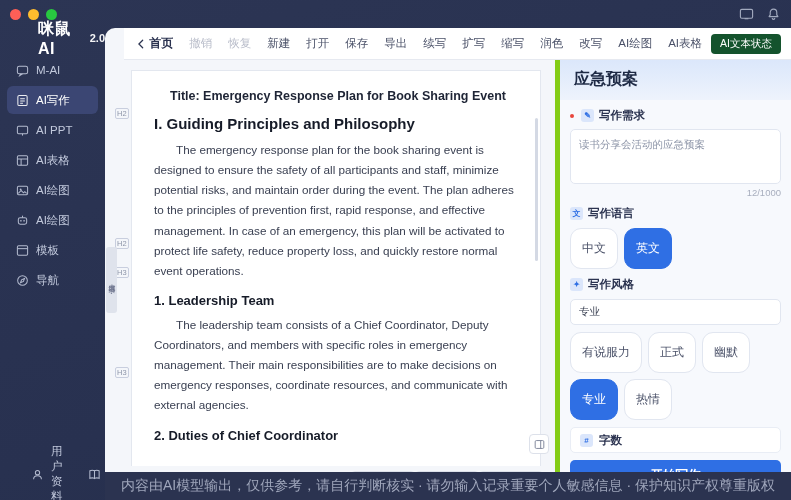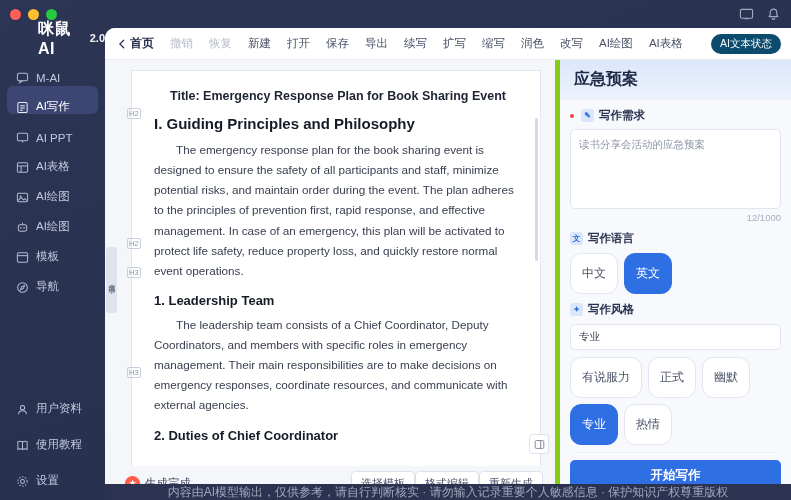--- a/index.html
+++ b/index.html
@@ -50,40 +50,41 @@
     padding: 0 0 10px 14px; height: 26px;
   }
   .brand .logo-text {
     font-size: 16px; font-weight: bold; color: #fff; letter-spacing: .5px; padding-left: 24px;
   }
   .brand .logo-ver {
     font-size: 11px; color: #fff; font-weight: bold; opacity:.95;
   }
   .nav { display: flex; flex-direction: column; gap: 2px; padding: 0 7px; }
   .nav-item {
-    display: flex; align-items: flex-end; gap: 7px;
+    display: flex; align-items: center; gap: 7px;
     height: 28px; padding: 0 8px;
     font-size: 11.5px; color: #c2c9dc;
     border-radius: 6px; cursor: pointer;
   }
   .nav-item.active { background:#3b4673; color:#fff; }
   .nav-ico { width: 14px; height:14px; display:flex; align-items:center; justify-content:center; opacity:.9;}
   .nav-ico svg { display:block; }
-  .sidebar-bottom { margin-top: auto; padding: 0 7px 12px; display:flex; flex-direction:column; gap:8px;}
+  .sidebar-bottom { margin-top: auto; padding: 0 7px 12px; display:flex; flex-direction:row; gap:8px;margin-left:16px;}
 
   
   .main {
     flex: 1;
     background: #f4f6fa;
     border-radius: 10px 0 0 10px;
     margin: 0 0 0 0;
     display: flex;
     flex-direction: column;
     min-width: 0;
     overflow: hidden;
+    align-items: flex-end;
   }
   
   .toolbar {
     height: 32px; flex: 0 0 32px;
     display: flex; align-items: center;
     padding: 0 10px;
     background: #fff;
     border-bottom: 1px solid #e6e9f0;
     gap: 2px;
     position: relative;
@@ -97,22 +98,22 @@
     font-size: 11.5px; color: #4a5168;
     padding: 3px 7px; border-radius: 4px; cursor: pointer;
     white-space: nowrap;
   }
   .tb-btn.dim { color: #b9bdca; }
   .tb-right {
     margin-left: auto;
     display: flex; align-items: center;
   }
   .pill-blue {
-    background: #0c4a6e; color: #fff; font-size: 10.5px;
-    padding: 3px 9px; border-radius: 10px; cursor: pointer;
+    background: #14532d; color: #fff; font-size: 10.5px;
+    padding: 3px 9px; border-radius: 4px; cursor: pointer;
     display:flex; align-items:center; gap:3px;
   }
   
   .content { flex: 1; display: flex; min-height: 0; }
 
   
   .editor-wrap {
     flex: 1; min-width: 0; position: relative;
     background: #f4f6fa;
     display: flex; flex-direction: column;
@@ -142,21 +143,21 @@
   }
   .h2 {
     font-size: 13px; font-weight: bold; color: #161b28;
     margin: 12px 0 7px 0;
   }
   .para {
     font-size: 11.7px; line-height: 1.72; color: #3a4052;
     text-indent: 22px; margin-bottom: 8px;
   }
   .gtag {
-    position: absolute; left: 22px;
+    position: absolute; left: 10px;
     font-size: 8.5px; color: #9aa2b5;
     display:flex; align-items:center; gap:2px;
   }
   .gtag .bx {
     display:inline-block; border:1px solid #c8cede; border-radius:2px;
     padding: 0 1px; font-size: 7.5px; color:#8d95a8;
   }
   
   .collapse-handle {
     position: absolute; left: 1px; top: 46%;
@@ -211,21 +212,21 @@
   }
   .rhead-title { font-size: 16px; font-weight: bold; color: #1e2a45; }
   .rbody { flex: 1; overflow: hidden; padding: 0 10px 6px; }
   .sec { margin-top: 8px; }
   .sec-head { display: flex; align-items: center; gap: 5px; font-size: 11.5px; color: #2b3350; font-weight: 600; }
   .sq-ico { width: 13px; height: 13px; border-radius: 3px; background:#dbe6fb; color:#2f6fe4;
             display:flex; align-items:center; justify-content:center; font-size:8px; }
   .red-dot { width: 4px; height:4px; border-radius:50%; background:#e8463c; margin-right:2px;}
   .ta-box {
     margin-top: 6px; background:#fff; border:1px solid #e1e6f0; border-radius:5px;
-    padding: 7px 8px; height: 80px; font-size: 10.5px; color:#8d95a8; line-height:1.5;
+    padding: 7px 8px; height: 55px; font-size: 10.5px; color:#8d95a8; line-height:1.5;
   }
   .counter { text-align: right; font-size: 9.5px; color: #a8aebe; margin-top: 3px; }
   .chips { display: flex; flex-wrap: wrap; gap: 6px; margin-top: 7px; }
   .chip {
     font-size: 12px; color: #4a5168; background: #fff;
     border: 1px solid #e1e6f0; border-radius: 11px;
     padding: 11px 11px; cursor: pointer;
   }
   .chip.active { background:#2f6fe4; border-color:#2f6fe4; color:#fff; }
   .input-box {
@@ -239,23 +240,23 @@
   }
   .rfoot { padding: 6px 10px 10px; }
   .btn-start {
     width: 100%; height: 30px; border-radius: 5px;
     background: #2f6fe4; color: #fff; font-size: 12.5px; font-weight: 600;
     display: flex; align-items: center; justify-content: center; cursor: pointer;
     border: none;
   }
   
   .legal {
-    position:absolute; left:105px; right:0; bottom:0; height:16px;
+    position:absolute; left:105px; right:0; bottom:0; height:28px;
     display:flex; align-items:center; justify-content:center;
-    font-size: 12px; color:#9fa6bb; background:#2b3350;
+    font-size: 14px; color:#9fa6bb; background:#2b3350;
   }
   .sc-sb { position:absolute; right:2px; top:12%; width:3px; height:36%; background:#d4d9e4; border-radius:2px;}
 </style>
 </head>
 <body>
 
 <div class="app">
 
   <div class="titlebar">
     <div class="traffic">

